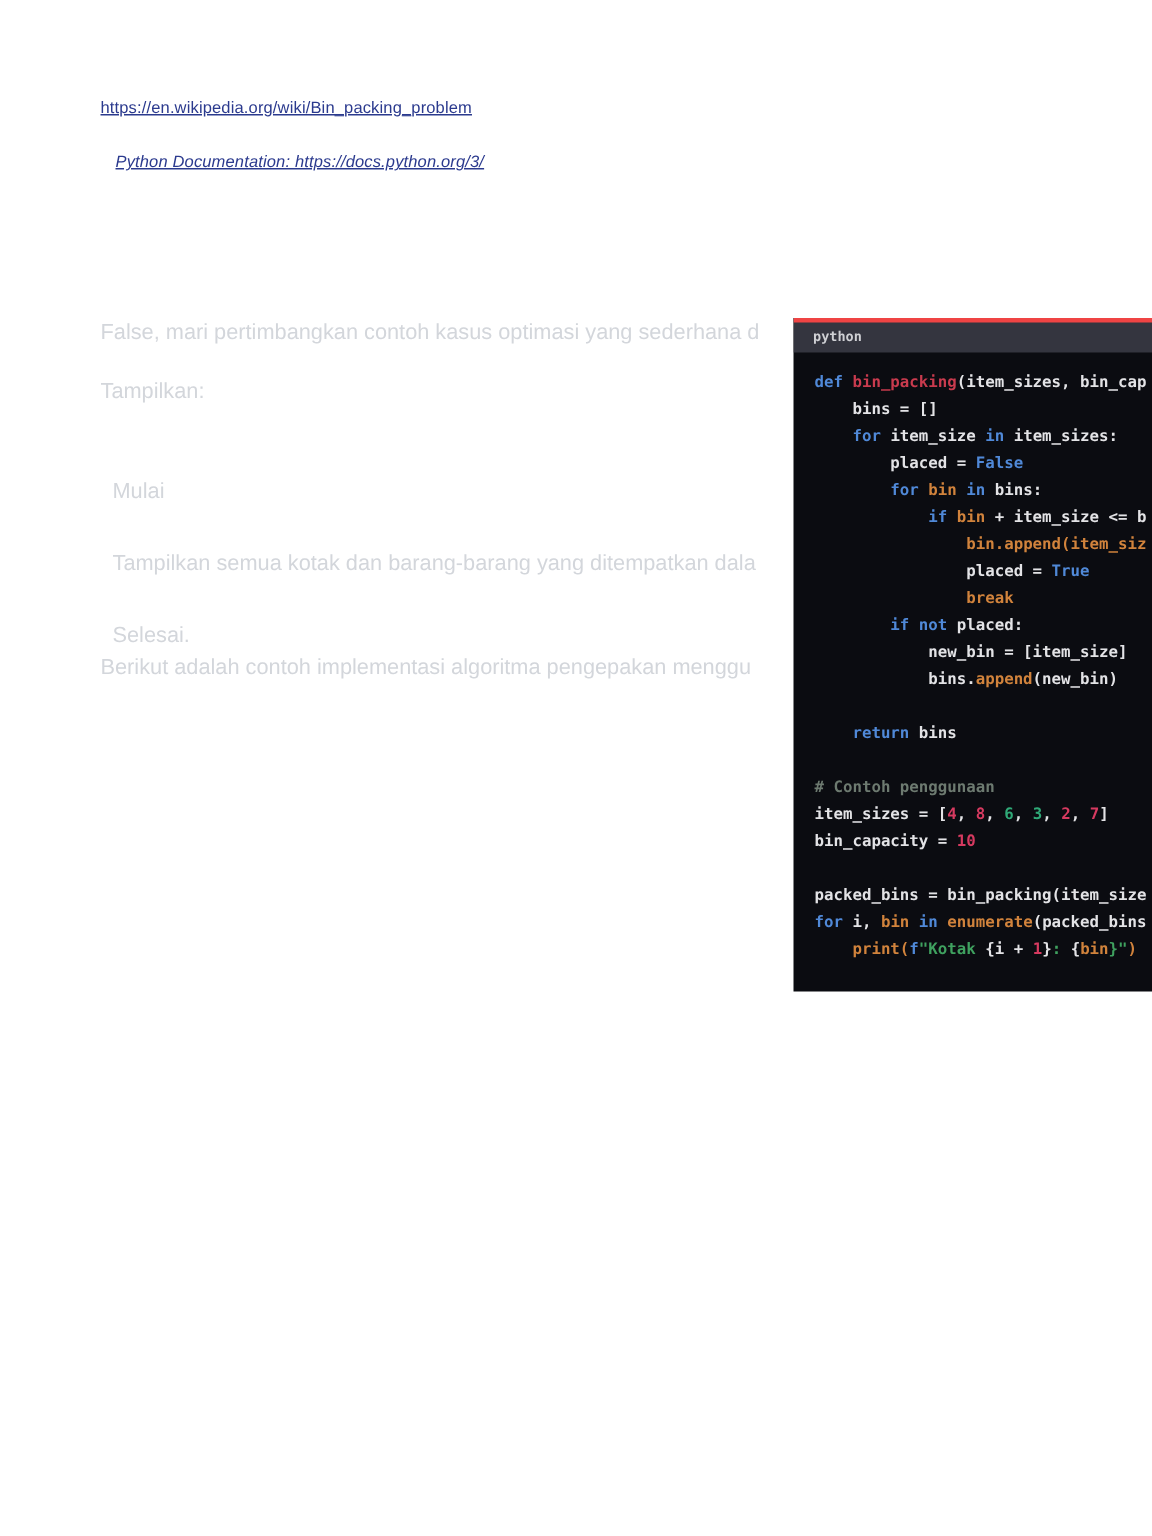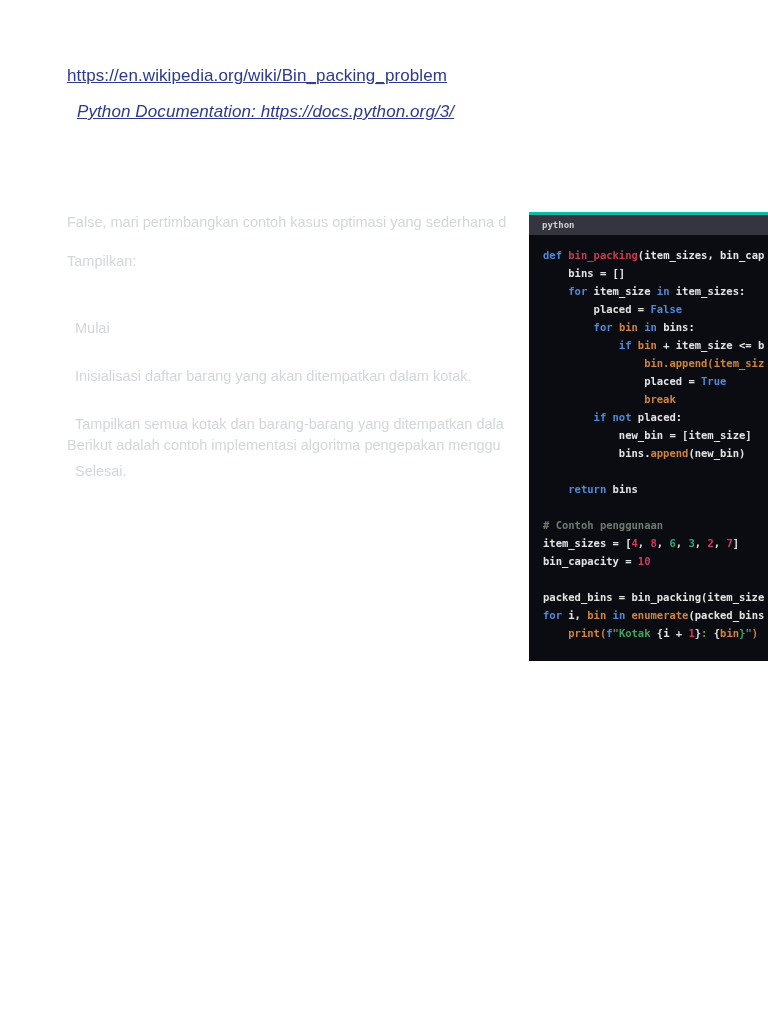--- a/index.html
+++ b/index.html
@@ -10,21 +10,21 @@
     position:relative;
     overflow:hidden;
   }
   .page { position:absolute; inset:0; }
 
   
   .link {
     position:absolute;
     color:#2b3a8e;
     text-decoration:underline;
-    font-size:17px;
+    font-size:11px;
     letter-spacing:0.1px;
     cursor:pointer;
     white-space:nowrap;
   }
   .link1 { left:67px; top:66px; }
   .link2 { left:77px; top:102px;font-style:italic; }
 
   
   .para, .step {
     position:absolute;
@@ -43,21 +43,21 @@
     position:absolute;
     left:529px; top:212px;
     width:239px; height:449px;
     background:#0b0c11;
     z-index:5;
     overflow:hidden;
   }
   .code-header {
     height:23px;
     background:#34353f;
-    border-top:3px solid #14b8a6;
+    border-top:3px solid #ef4444;
     display:flex;
     align-items:center;
     padding-left:13px;
   }
   .lang-label {
     color:#cfd0d4;
     font-family:"DejaVu Sans Mono", monospace;
     font-size:9px;
     font-weight:bold;
   }
@@ -80,21 +80,20 @@
   <a class="link link1">https://en.wikipedia.org/wiki/Bin_packing_problem</a>
 
   <a class="link link2">Python Documentation: https://docs.python.org/3/</a>
 
   <p class="para p-intro">False, mari pertimbangkan contoh kasus optimasi yang sederhana d</p>
 
   <p class="para p-algo">Tampilkan:</p>
 
   <div class="steps">
       <div class="step">Mulai</div>
-      <div class="step">Inisialisasi daftar barang yang akan ditempatkan dalam kotak.</div>
       <div class="step">Tampilkan semua kotak dan barang-barang yang ditempatkan dala</div>
       <div class="step">Selesai.</div>
     </div>
 
   <p class="para p-close">Berikut adalah contoh implementasi algoritma pengepakan menggu</p>
 
   <div class="code-panel">
     <div class="code-header">
       <span class="lang-label">python</span>
     </div>

